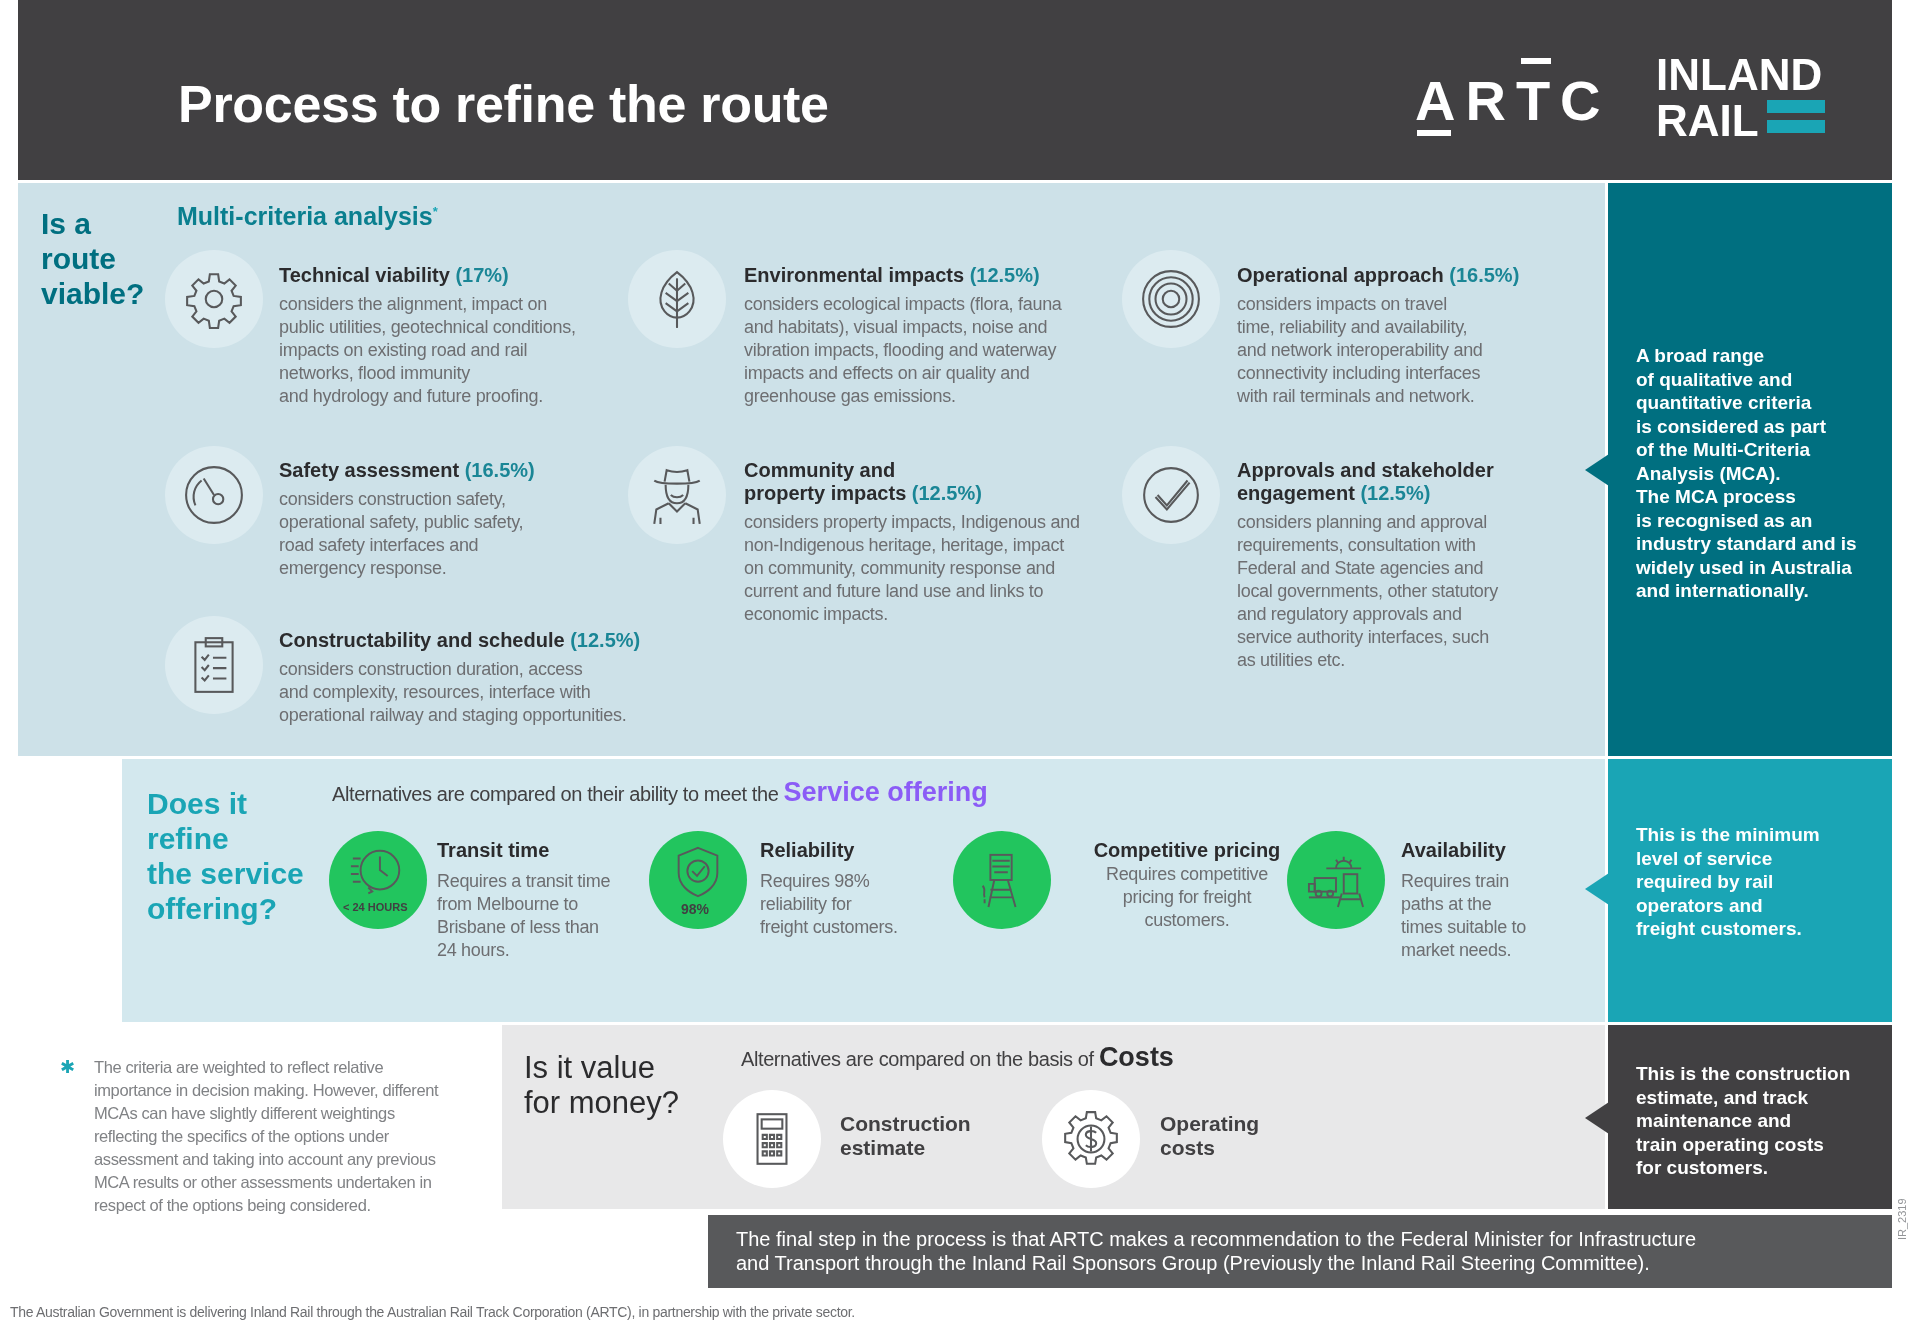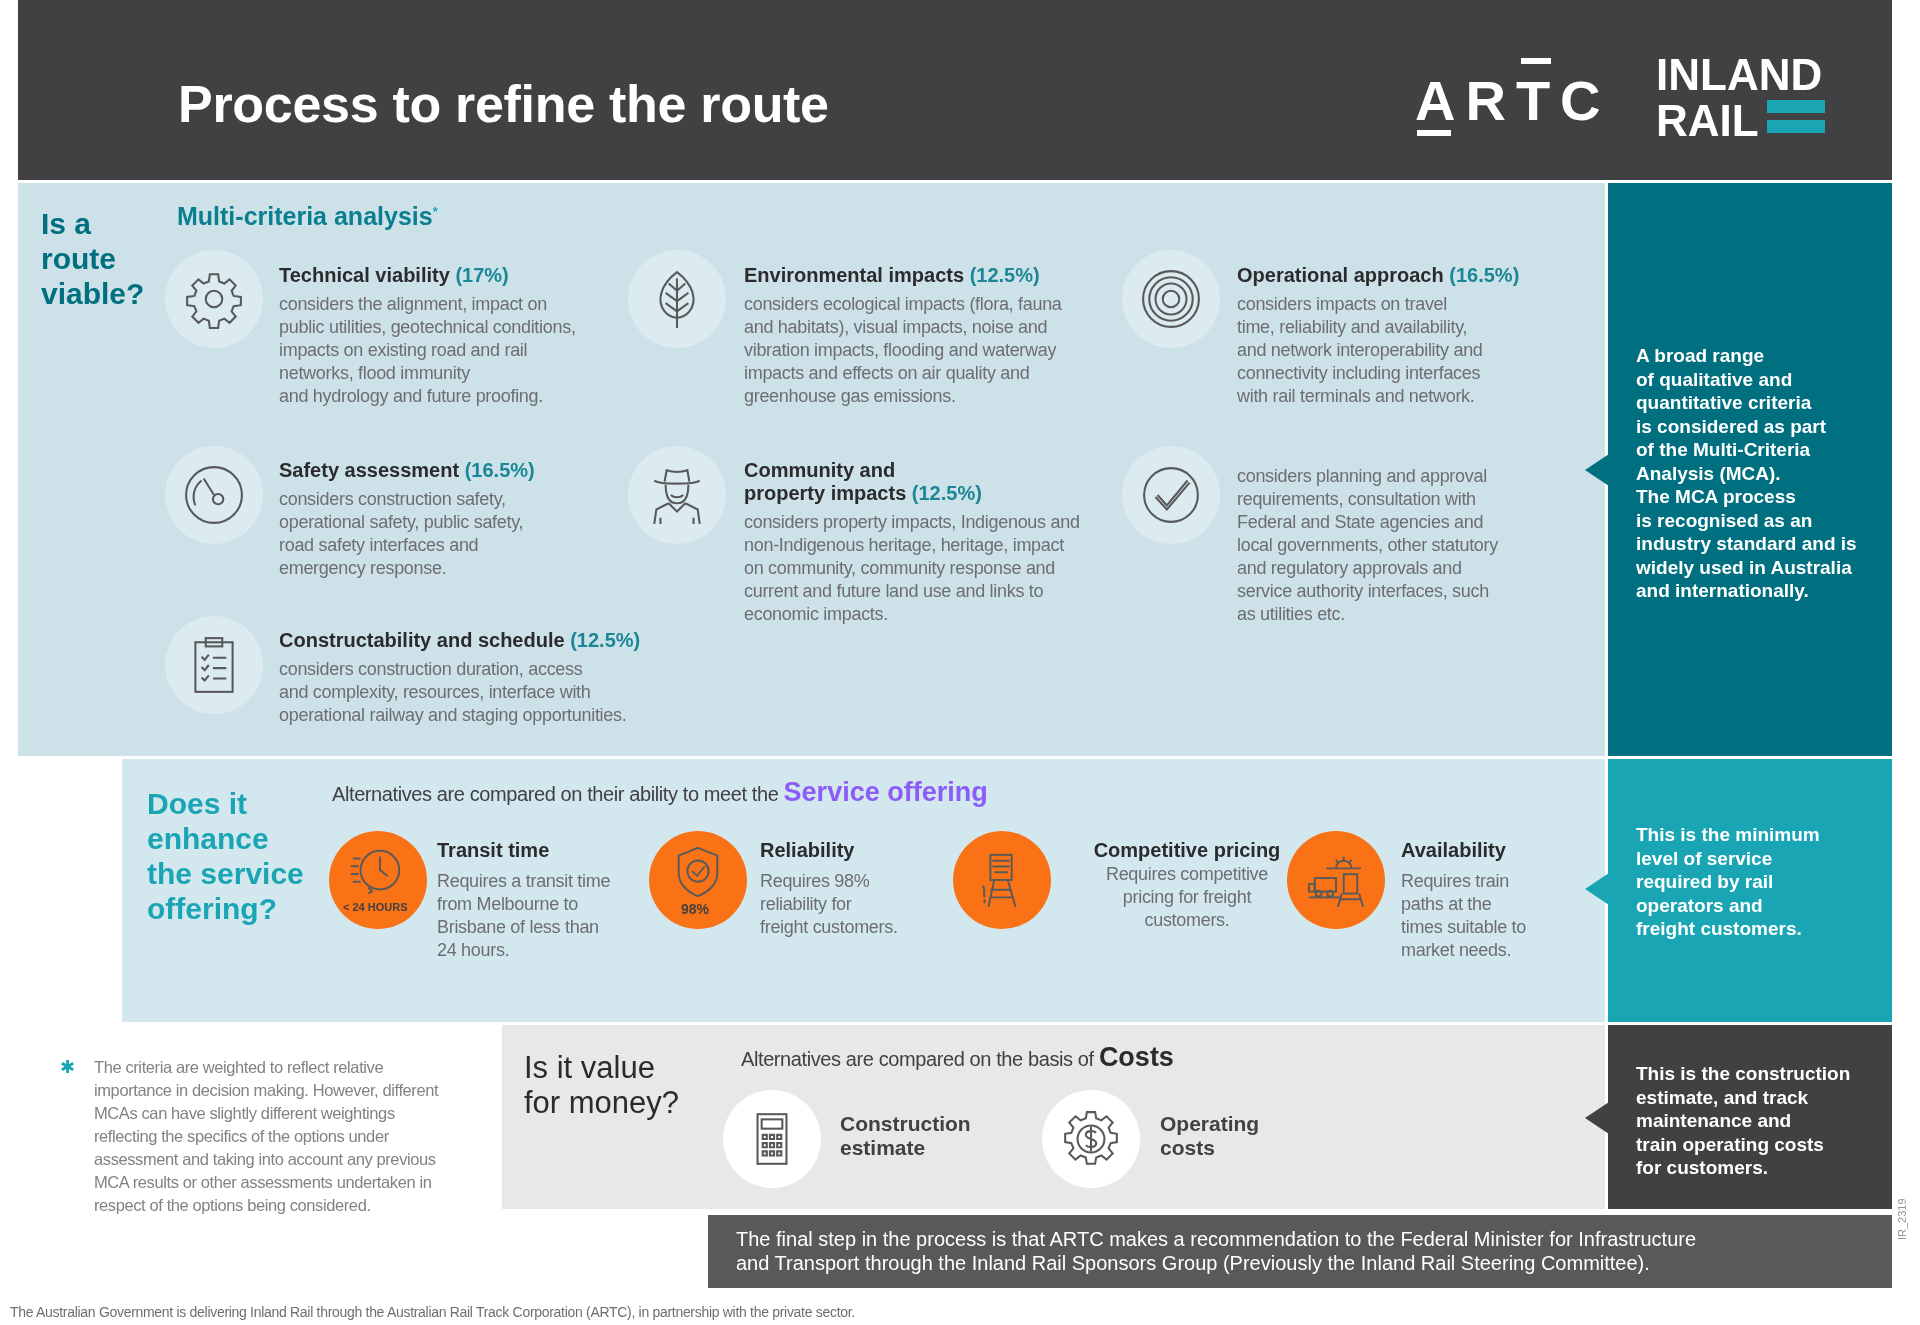--- a/index.html
+++ b/index.html
@@ -28,21 +28,21 @@
   .crit-head .pct { color: #1a8696; }
   .crit-body { font-size: 18px; line-height: 23px; color: #6d6e71; margin-top: 6px; white-space: pre-line; letter-spacing: -0.3px; }
 
   
   .svc-bg { left: 122px; top: 759px; width: 1483px; height: 263px; background: #d3e8ee; }
   .svc-side { left: 1608px; top: 759px; width: 284px; height: 263px; background: #1aa5b5; }
   .svc-q { color: #1aa5b5; }
   .intro { font-size: 20px; color: #414042; letter-spacing: -0.4px; }
   .intro .hl { font-size: 27px; font-weight: bold; color: #8b5cf6; letter-spacing: 0; }
   .intro .hl-dark { font-size: 27px; font-weight: bold; color: #2b2b2d; letter-spacing: 0; }
-  .svc-circle { background: #f97316; }
+  .svc-circle { background: #22c55e; }
   .svc-circle svg { width: 58px; height: 58px; }
 
   
   .cost-bg { left: 502px; top: 1025px; width: 1103px; height: 184px; background: #e8e8e9; }
   .cost-side { left: 1608px; top: 1025px; width: 284px; height: 184px; background: #414042; }
   .cost-q { color: #414042; }
   .cost-circle { background: #ffffff; }
   .cost-label { font-size: 21px; font-weight: bold; color: #414042; line-height: 24px; white-space: pre-line; }
 
   .footnote { left: 60px; top: 1056px; width: 420px; }
@@ -172,20 +172,21 @@
 </div>
 
 <div class="abs icon-circle" style="left:1122px; top:446px;">
   <svg viewBox="0 0 60 60">
       <circle cx="30" cy="30" r="26"></circle>
       <path d="M17 30 L26 40 L46 16"></path>
       <path d="M15 32 L26 44 L48 18"></path>
     </svg>
 </div>
 <div class="abs" style="left:1237px; top:459px; width:360px;">
+  <div class="crit-head"><span>Approvals and stakeholder</span><br><span>engagement</span> <span class="pct">(12.5%)</span></div>
   <div class="crit-body">considers planning and approval
 requirements, consultation with
 Federal and State agencies and
 local governments, other statutory
 and regulatory approvals and
 service authority interfaces, such
 as utilities etc.</div>
 </div>
 
 <div class="abs icon-circle" style="left:165px; top:616px;">
@@ -213,21 +214,21 @@
 The MCA process
 is recognised as an
 industry standard and is
 widely used in Australia
 and internationally.</div>
 
 <div class="abs svc-bg"></div>
 
 <div class="abs q-title svc-q" style="left:147px; top:786px;">
   <div>Does it</div>
-  <div>enhance</div>
+  <div>refine</div>
   <div>the service</div>
   <div>offering?</div>
 </div>
 
 <div class="abs intro" style="left:332px; top:777px;">
   <span>Alternatives are compared on their ability to meet the</span>
   <span class="hl">Service offering</span>
 </div>
 
 <div class="abs icon-circle svc-circle" style="left:329px; top:831px;">

